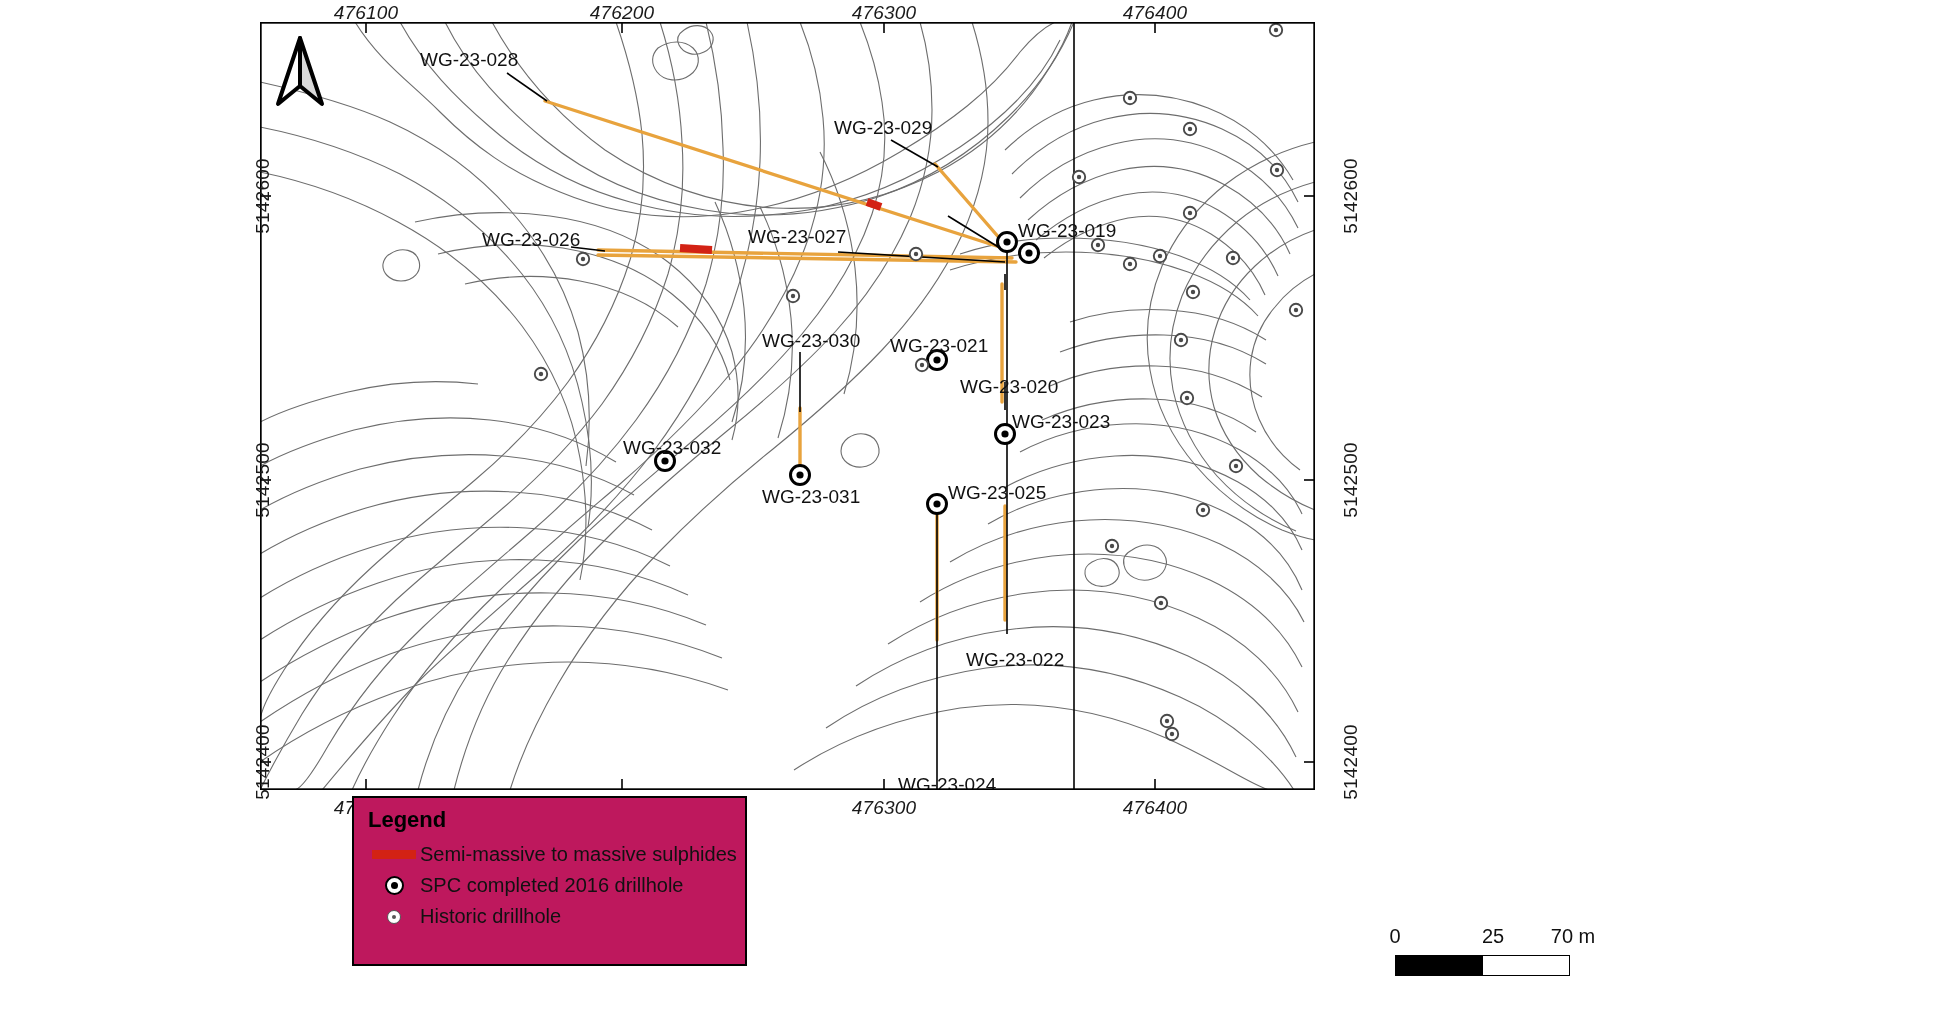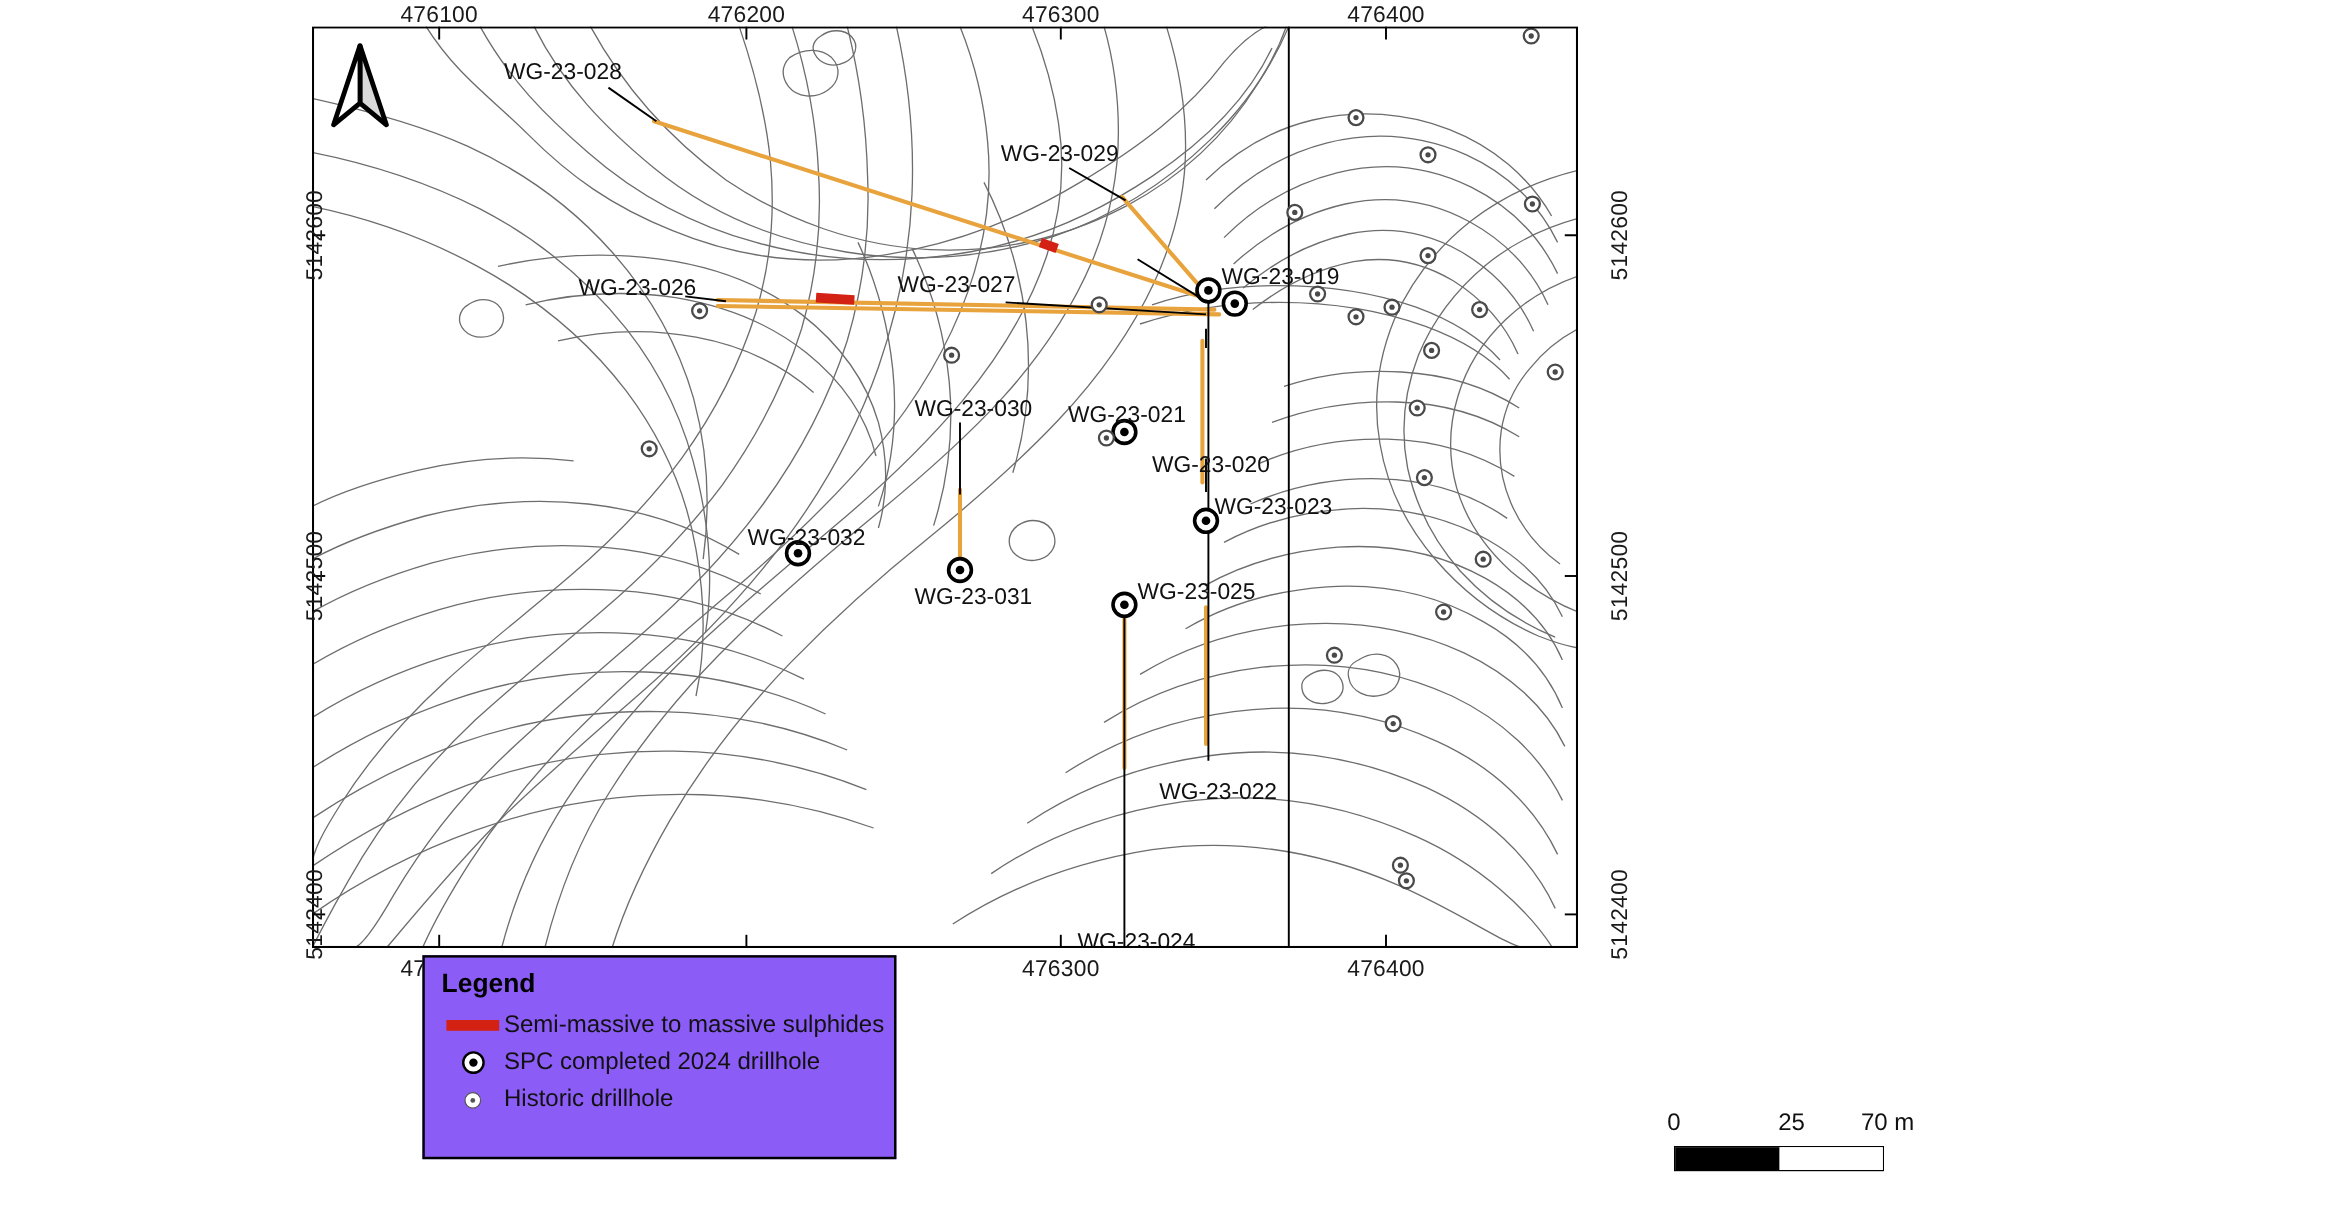--- a/index.html
+++ b/index.html
@@ -27,32 +27,32 @@
   #map-svg { display: block; }
 
   
   .axis-label {
     position: absolute;
     font-size: 19px;
     color: #1a1a1a;
     white-space: nowrap;
     letter-spacing: 0.2px;
   }
-  .axis-label.top, .axis-label.bottom { transform: translateX(-50%); }
+  .axis-label.top, .axis-label.bottom { transform: translateX(-50%); font-style: italic; }
   .axis-label.left  { transform: rotate(-90deg) translateX(-50%); transform-origin: left top; }
   .axis-label.right { transform: rotate(-90deg) translateX(-50%); transform-origin: left top; }
 
   
   #legend {
     position: absolute;
     left: 352px;
     top: 796px;
     width: 395px;
     height: 170px;
-    background: #8b5cf6;
+    background: #be185d;
     border: 2px solid #000000;
     box-sizing: border-box;
     padding: 9px 0 0 14px;
   }
   #legend .legend-title {
     font-size: 22px;
     font-weight: bold;
     color: #000;
     margin-bottom: 6px;
   }
@@ -496,21 +496,21 @@
         <span class="swatch-red"></span>
       </span>
       <span class="legend-text">Semi-massive to massive sulphides</span>
     </div>
 
 
     <div class="legend-row">
       <span class="legend-key">
         <span class="mk-spc"></span>
       </span>
-      <span class="legend-text">SPC completed 2024 drillhole</span>
+      <span class="legend-text">SPC completed 2016 drillhole</span>
     </div>
 
     <div class="legend-row">
       <span class="legend-key">
         <span class="mk-hist"></span>
       </span>
       <span class="legend-text">Historic drillhole</span>
     </div>
   </div>
 

